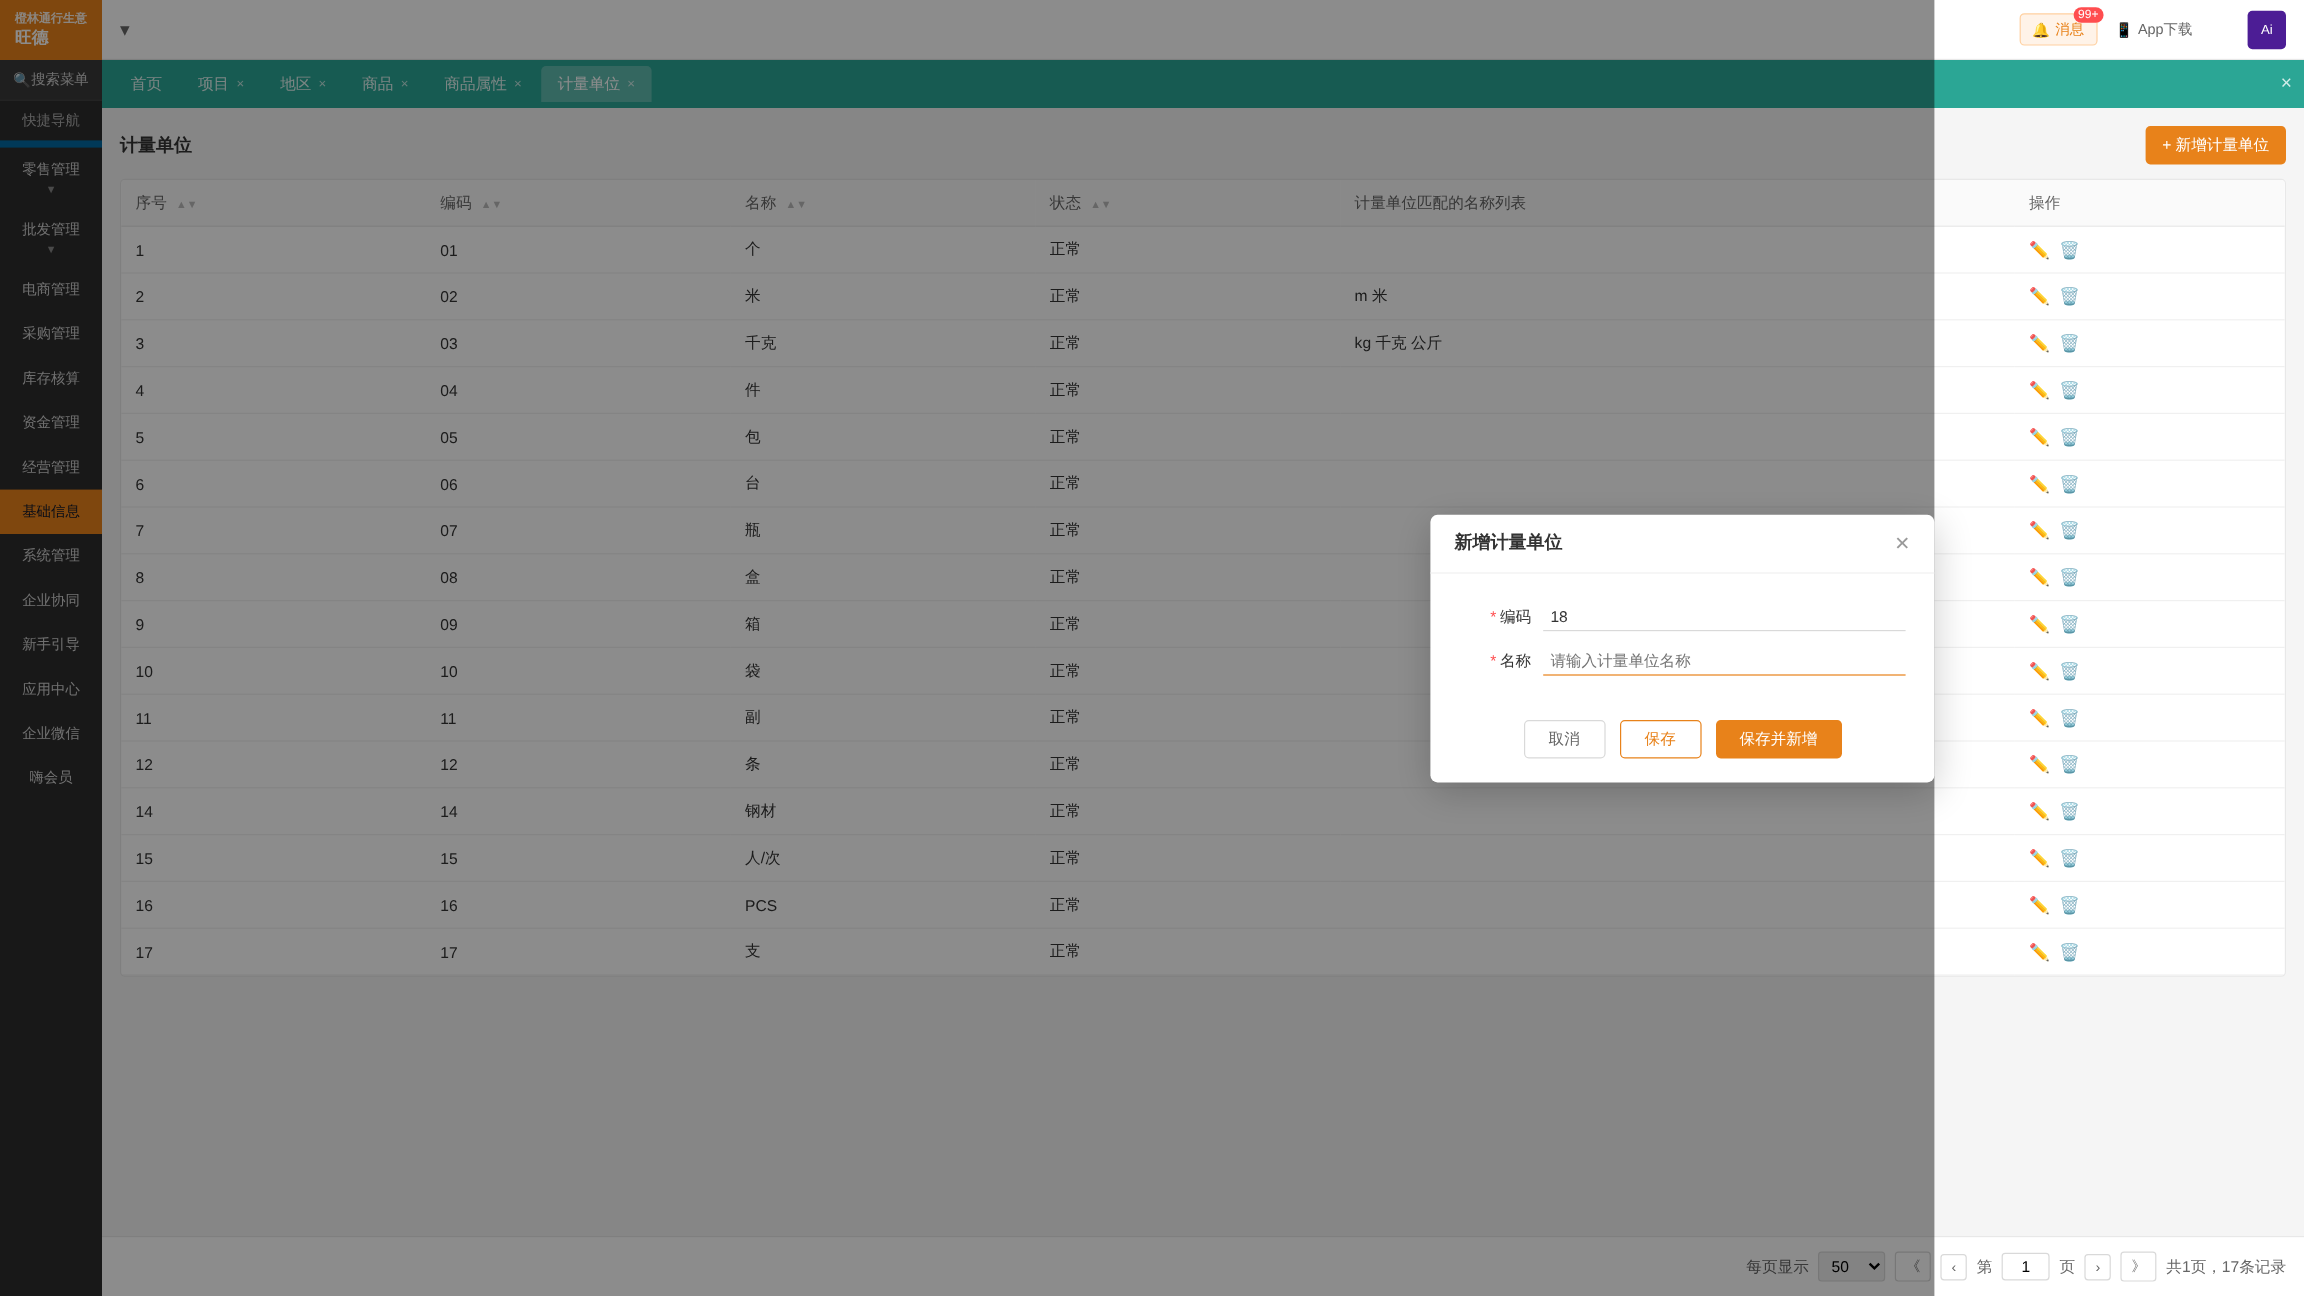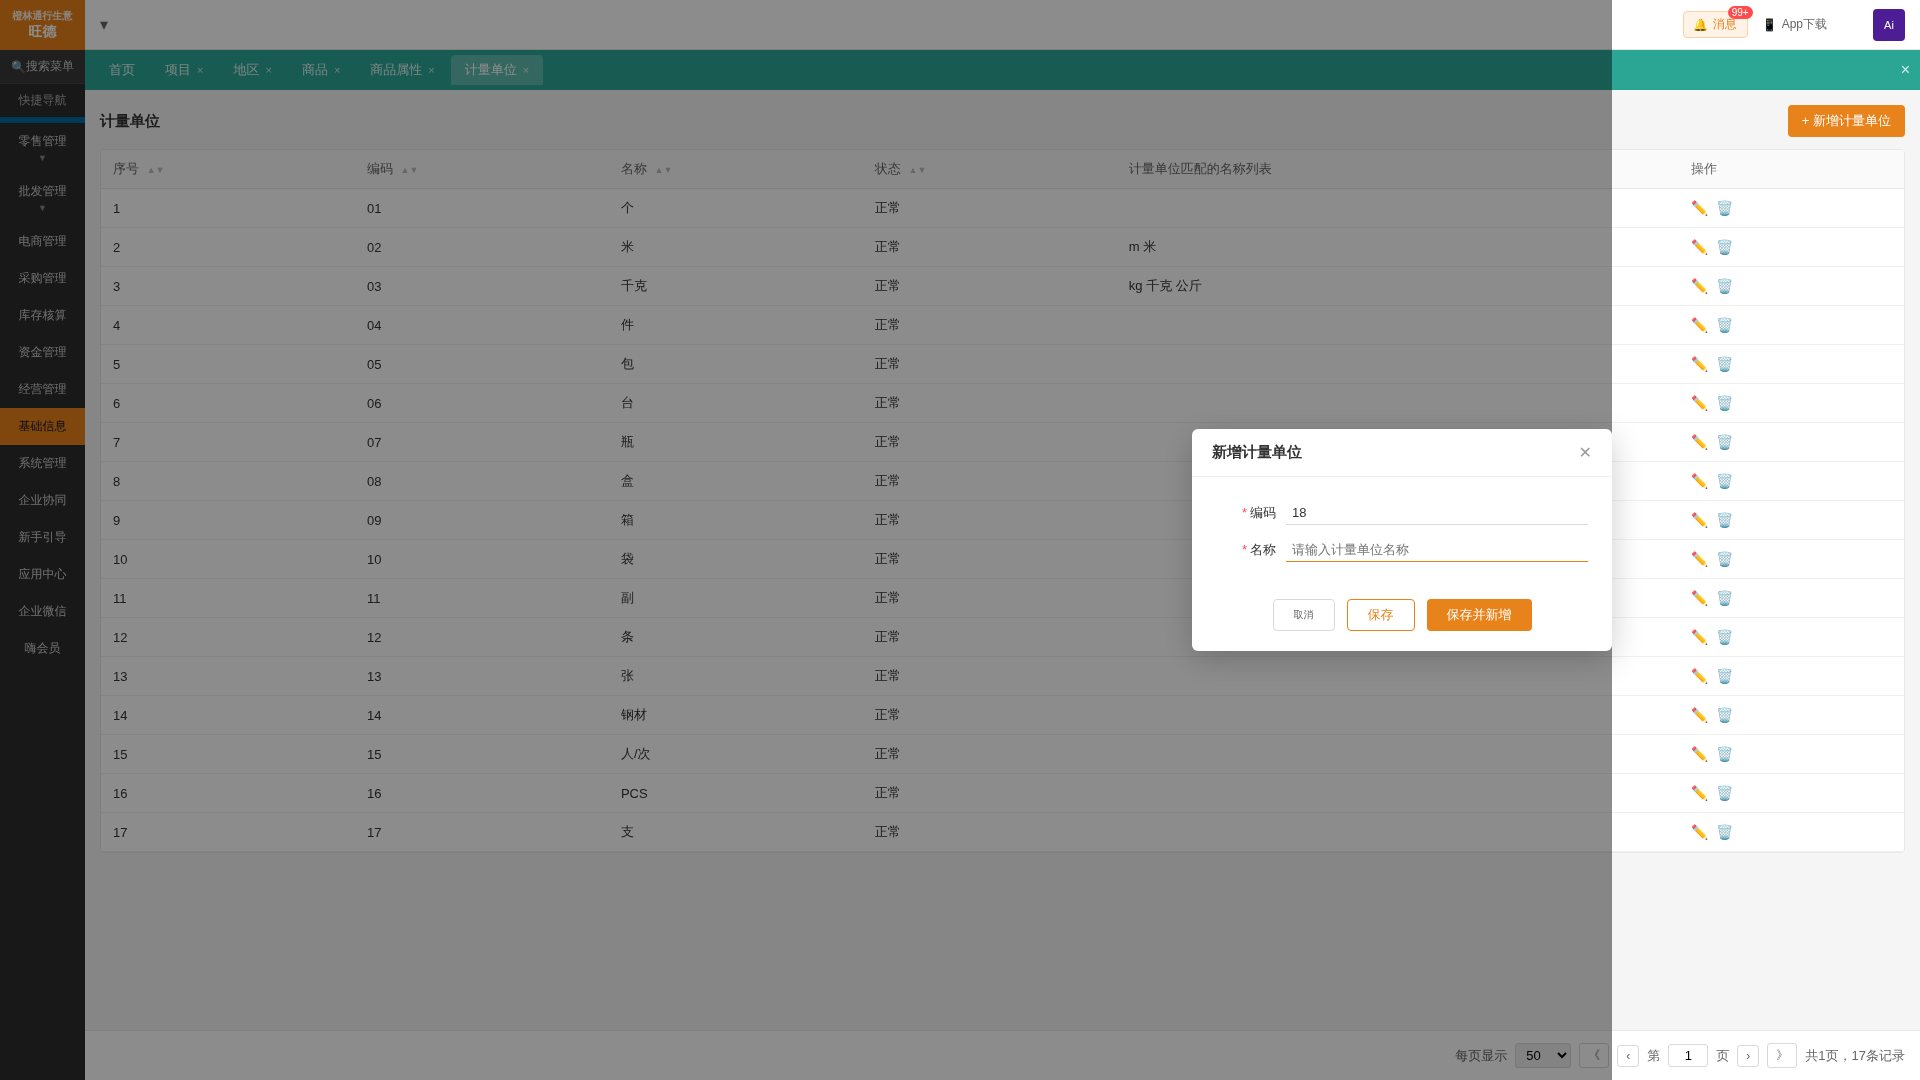--- a/index.html
+++ b/index.html
@@ -18,21 +18,21 @@
       background: #e8821a;
       height: 50px;
       display: flex;
       align-items: center;
       justify-content: center;
       color: white;
       font-size: 12px;
       font-weight: bold;
       padding: 5px;
     }
-    .sidebar-logo-text { text-align: center; line-height: 1.3; }
+    .sidebar-logo-text { line-height: 1.3; }
     .sidebar-search {
       background: #3a3a3a;
       padding: 8px;
       display: flex;
       align-items: center;
       justify-content: center;
       color: #ccc;
       font-size: 12px;
       cursor: pointer;
       border-bottom: 1px solid #444;
@@ -281,21 +281,21 @@
       justify-content: center;
       gap: 12px;
     }
     .btn-cancel {
       padding: 6px 20px;
       border: 1px solid #d9d9d9;
       border-radius: 4px;
       background: white;
       color: #666;
       cursor: pointer;
-      font-size: 10px;
+      font-size: 13px;
     }
     .btn-save {
       padding: 6px 20px;
       border: 1px solid #e8821a;
       border-radius: 4px;
       background: white;
       color: #e8821a;
       cursor: pointer;
       font-size: 13px;
     }
@@ -594,33 +594,20 @@
       <td class="status-normal">正常</td>
       <td></td>
       <td>
         <div class="action-btns">
           <span class="action-btn" title="编辑">✏️</span>
           <span class="action-btn" title="删除">🗑️</span>
         </div>
       </td>
     </tr>
             <tr>
-      <td>13</td>
-      <td>13</td>
-      <td>张</td>
-      <td class="status-normal">正常</td>
-      <td></td>
-      <td>
-        <div class="action-btns">
-          <span class="action-btn" title="编辑">✏️</span>
-          <span class="action-btn" title="删除">🗑️</span>
-        </div>
-      </td>
-    </tr>
-            <tr>
       <td>14</td>
       <td>14</td>
       <td>钢材</td>
       <td class="status-normal">正常</td>
       <td></td>
       <td>
         <div class="action-btns">
           <span class="action-btn" title="编辑">✏️</span>
           <span class="action-btn" title="删除">🗑️</span>
         </div>

